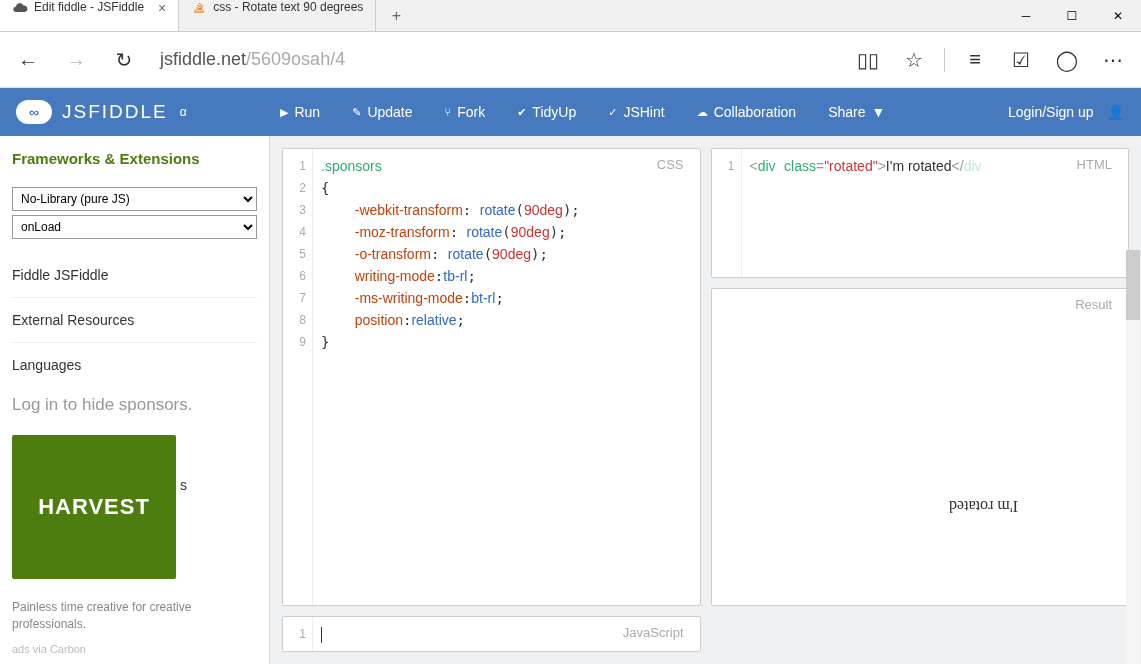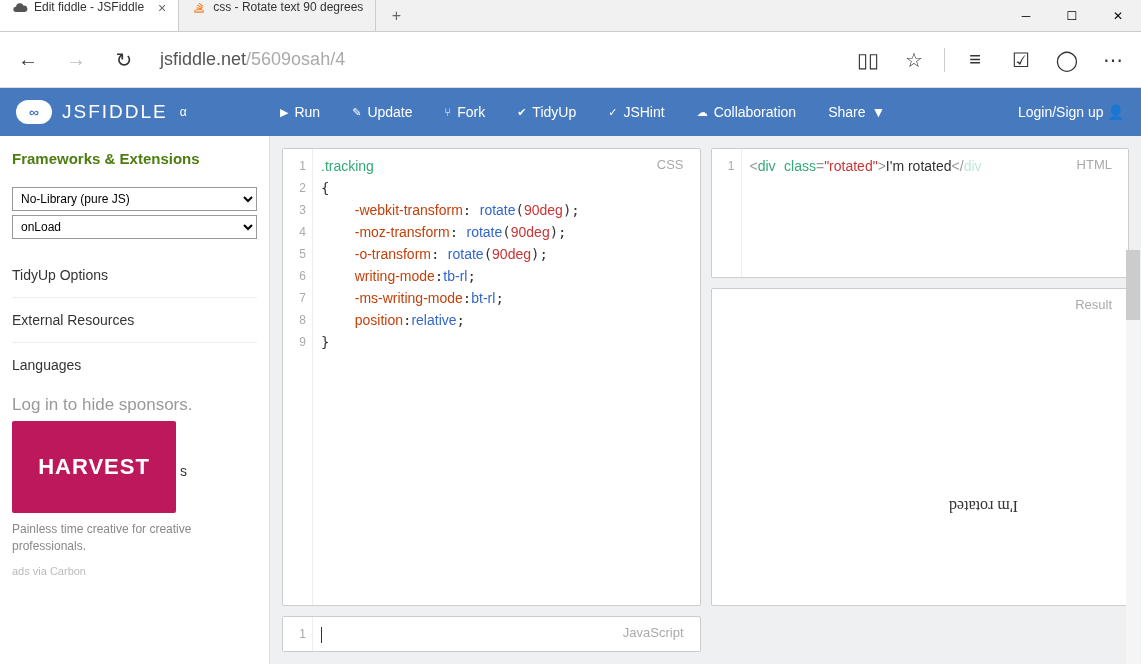--- a/index.html
+++ b/index.html
@@ -22,29 +22,29 @@
 .nav-sep { width: 1px; height: 24px; background: #ccc; margin: 0 4px; }
 
 .jsfiddle-header { height: 48px; background: #4679bd; display: flex; align-items: center; color: #fff; padding: 0 16px; }
 .logo-wrap { display: flex; align-items: center; gap: 10px; width: 248px; }
 .logo-icon { width: 36px; height: 24px; background: #fff; border-radius: 12px; display: flex; align-items: center; justify-content: center; color: #4679bd; font-size: 14px; font-weight: bold; }
 .logo-text { font-size: 19px; letter-spacing: 2px; }
 .logo-alpha { font-size: 12px; margin-left: 2px; }
 .menu-items { display: flex; gap: 0; }
 .menu-item { padding: 0 16px; height: 48px; display: flex; align-items: center; gap: 6px; font-size: 14px; cursor: pointer; }
 .menu-item .mi-icon { font-size: 11px; }
-.login { margin-left: auto; display: flex; align-items: center; gap: 4px; font-size: 14px; cursor: pointer; }
+.login { margin-left: auto; display: flex; align-items: center; gap: 14px; font-size: 14px; cursor: pointer; }
 
 .main { display: flex; height: 528px; }
 .sidebar { width: 270px; background: #fff; border-right: 1px solid #ddd; padding: 14px 12px; overflow: hidden; }
 .sb-heading { font-size: 15px; font-weight: bold; color: #4d7c0f; margin-bottom: 20px; }
 .sb-select { width: 100%; height: 24px; border: 1px solid #999; font-size: 12px; padding: 0 4px; margin-bottom: 4px; background: #fff; }
 .sb-link { display: block; padding: 14px 0; font-size: 14px; color: #333; border-bottom: 1px solid #eee; cursor: pointer; }
 .sb-secondary { font-size: 17px; color: #999; margin-top: 8px; }
-.sponsor-box { width: 164px; height: 92px; background: #be185d; color: #fff; display: flex; align-items: center; justify-content: center; font-size: 22px; font-weight: bold; letter-spacing: 1px; margin: 6px 0; border-radius: 2px; }
+.sponsor-box { width: 164px; height: 144px; background: #4d7c0f; color: #fff; display: flex; align-items: center; justify-content: center; font-size: 22px; font-weight: bold; letter-spacing: 1px; margin: 20px 0; border-radius: 2px; }
 .sb-note { font-size: 12px; color: #888; line-height: 1.4; margin-top: 8px; }
 .sb-ads { font-size: 11px; color: #bbb; margin-top: 10px; }
 
 .editors { flex: 1; background: #eff0f2; padding: 12px; display: grid; grid-template-columns: 1fr 1fr; grid-template-rows: 130px 1fr; gap: 10px; position: relative; }
 .pane { background: #fff; border: 1px solid #ccc; position: relative; display: flex; border-radius: 2px; }
 .pane.css { grid-row: 1 / 3; }
 .pane.result { grid-row: 2 / 3; }
 .gutter { width: 30px; background: #fff; border-right: 1px solid #eee; padding: 6px 6px; text-align: right; font-size: 12px; color: #aaa; font-family: Consolas, monospace; line-height: 22px; }
 .code { flex: 1; padding: 6px 8px; font-family: Consolas, monospace; font-size: 14px; line-height: 22px; white-space: pre; color: #333; overflow: hidden; }
 .pane-label { position: absolute; top: 6px; right: 10px; font-size: 13px; color: #aaa; background: #fff; padding: 2px 6px; }
@@ -147,21 +147,21 @@
     <span>👤</span>
   </div>
 </div>
 
 <div class="main">
   <div class="sidebar">
     <div class="sb-heading">Frameworks &amp; Extensions</div>
     <select class="sb-select"><option>No-Library (pure JS)</option></select>
     <select class="sb-select"><option>onLoad</option></select>
     <div style="height:10px"></div>
-    <a class="sb-link">TidyUp Options</a>
+    <a class="sb-link">Fiddle JSFiddle</a>
     <a class="sb-link">External Resources</a>
     <a class="sb-link" style="border-bottom:none">Languages</a>
     <div class="sb-secondary">Log in to hide sponsors.</div>
     <div style="position:relative">
       <div class="sponsor-box">HARVEST</div>
       <span style="position:absolute;left:168px;top:42px;font-size:14px;color:#333">s</span>
     </div>
     <div class="sb-note">Painless time creative for creative professionals.</div>
     <div class="sb-ads">ads via Carbon</div>
   </div>
@@ -179,21 +179,21 @@
           <div>1</div>
           <div>2</div>
           <div>3</div>
           <div>4</div>
           <div>5</div>
           <div>6</div>
           <div>7</div>
           <div>8</div>
           <div>9</div>
         </div>
-      <div class="code" id="css-code"><span class="c-sel">.tracking</span>
+      <div class="code" id="css-code"><span class="c-sel">.sponsors</span>
 {
     <span class="c-prop">-webkit-transform</span>: <span class="c-val">rotate</span>(<span class="c-num">90deg</span>);
     <span class="c-prop">-moz-transform</span>: <span class="c-val">rotate</span>(<span class="c-num">90deg</span>);
     <span class="c-prop">-o-transform</span>: <span class="c-val">rotate</span>(<span class="c-num">90deg</span>);
     <span class="c-prop">writing-mode</span>:<span class="c-val">tb-rl</span>;
     <span class="c-prop">-ms-writing-mode</span>:<span class="c-val">bt-rl</span>;
     <span class="c-prop">position</span>:<span class="c-val">relative</span>;
 }</div>
       <div class="pane-label">CSS</div>
     </div>

